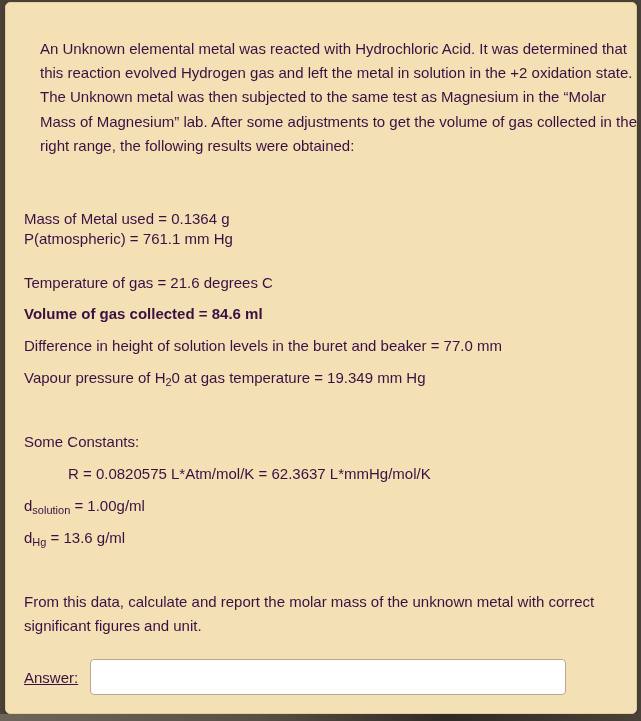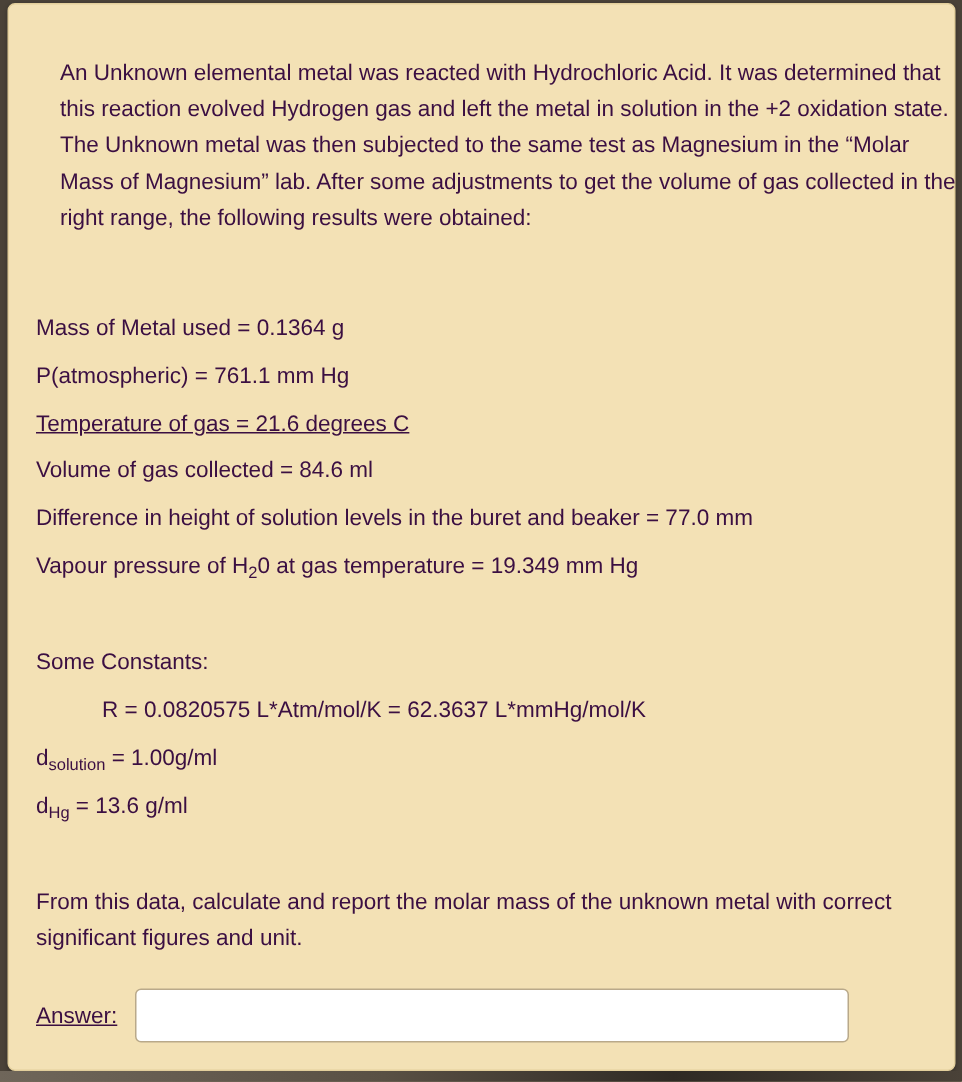--- a/index.html
+++ b/index.html
@@ -93,23 +93,23 @@
   </style>
 </head>
 <body>
 
 <div class="card">
   <div class="content">
 
     <p class="intro">An Unknown elemental metal was reacted with Hydrochloric Acid.  It was determined that this reaction evolved Hydrogen gas and left the metal in solution in the +2 oxidation state. The Unknown metal was then subjected to the same test as Magnesium in the “Molar Mass of Magnesium” lab.  After some adjustments to get the volume of gas collected in the right range, the following results were obtained:</p>
 
     <p class="line" style="top:206px;">Mass of Metal used = 0.1364 g</p>
-    <p class="line" style="top:238px;">P(atmospheric) = 761.1 mm Hg</p>
-    <p class="line" style="top:270px;text-decoration:underline;">Temperature of gas = 21.6 degrees C</p>
-    <p class="line" style="top:301px;">Volume of gas collected = 84.6 ml</p>
+    <p class="line" style="top:226px;">P(atmospheric) = 761.1 mm Hg</p>
+    <p class="line" style="top:270px;">Temperature of gas = 21.6 degrees C</p>
+    <p class="line" style="top:301px;font-weight:bold;">Volume of gas collected = 84.6 ml</p>
     <p class="line" style="top:333px;">Difference in height of solution levels in the buret and beaker = 77.0 mm</p>
     <p class="line" style="top:365px;"><span>Vapour pressure of H</span><sub>2</sub><span>0 at gas temperature = 19.349 mm Hg</span></p>
 
     <p class="line" style="top:429px;">Some Constants:</p>
     <p class="line" style="top:461px;margin-left:44px;">R = 0.0820575 L*Atm/mol/K = 62.3637 L*mmHg/mol/K</p>
     <p class="line" style="top:493px;text-align:right;"><span>d</span><sub>solution</sub><span> = 1.00g/ml</span></p>
     <p class="line" style="top:525px;"><span>d</span><sub>Hg</sub><span> = 13.6 g/ml</span></p>
 
     <p class="question">From this data, calculate and report the molar mass of the unknown metal with correct significant figures and unit.</p>
 

